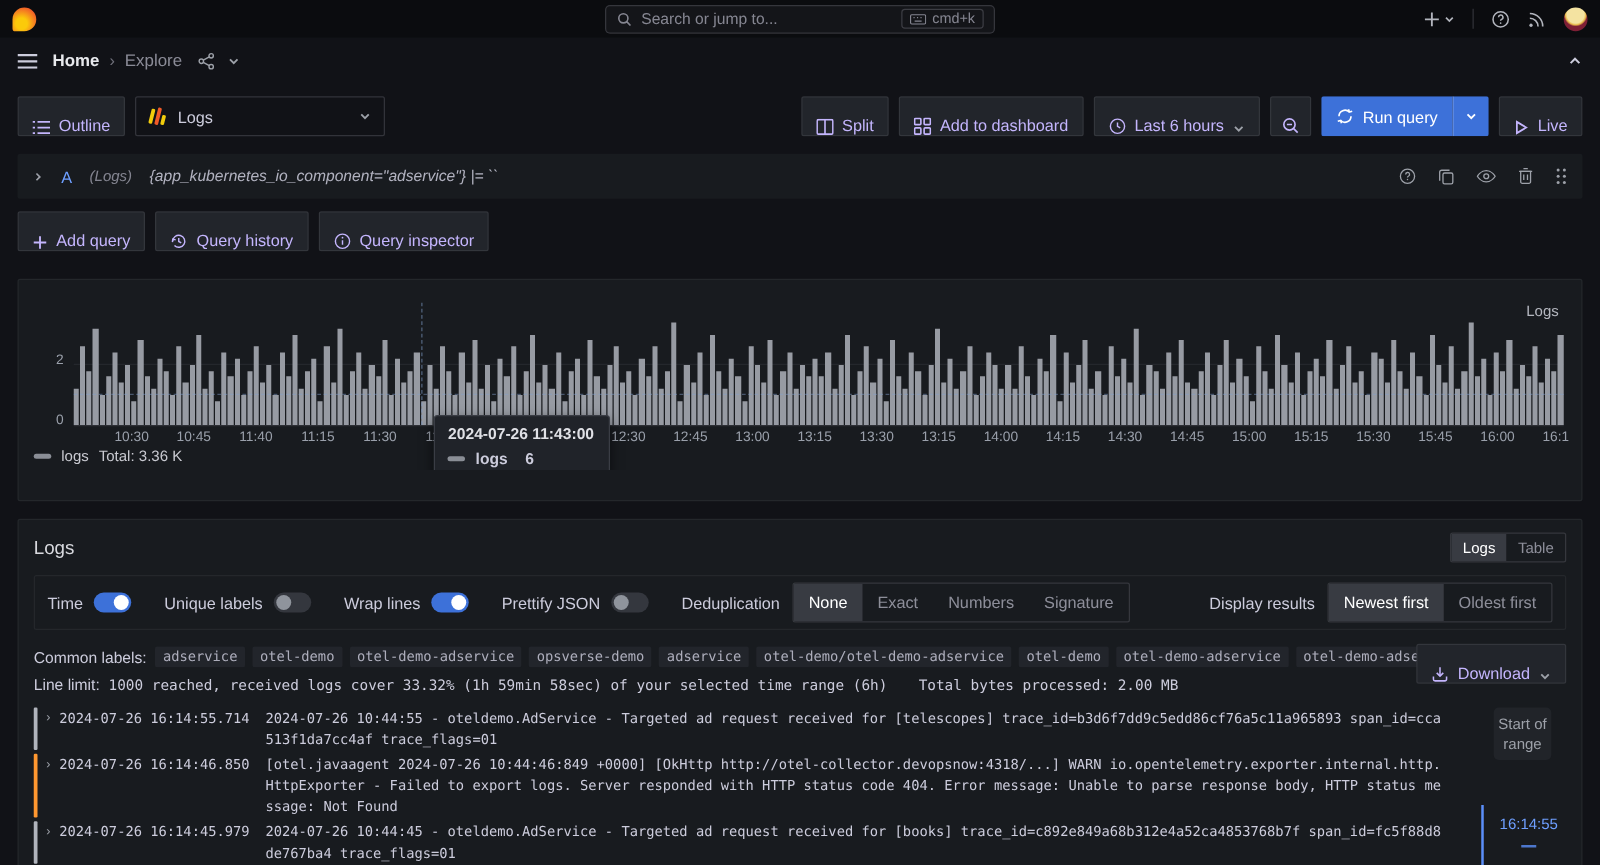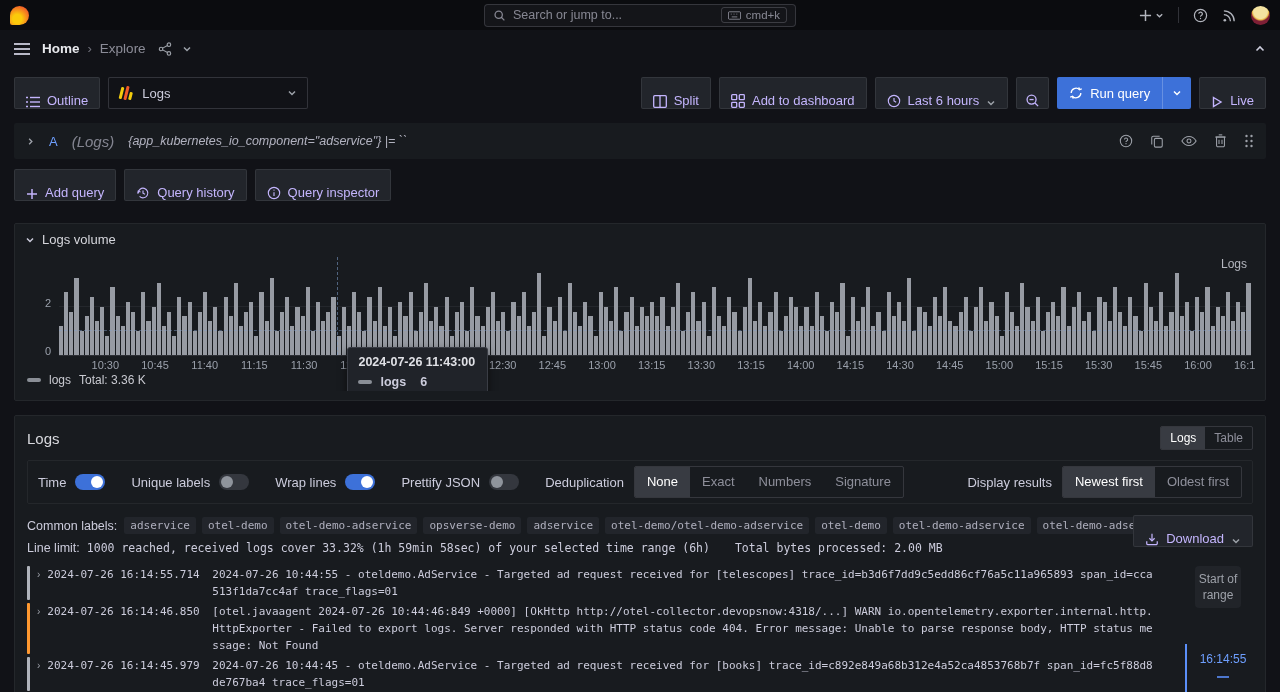--- a/index.html
+++ b/index.html
@@ -52,21 +52,21 @@
   .toolbar-right { margin-left:auto; display:flex; align-items:center; gap:8px; }
   .btn-icononly { padding:0 8px; }
   .run-query { display:inline-flex; height:32px; border-radius:2px; overflow:hidden; cursor:pointer; }
   .run-query .rq-main { display:flex; align-items:center; gap:7px; background:#3d71d9; color:#fff; padding:0 12px; font-weight:500; }
   .run-query .rq-caret { display:flex; align-items:center; background:#3d71d9; color:#fff; padding:0 9px; border-left:1px solid rgba(255,255,255,0.22); }
 
   
   .query-section { margin:14px 14px 0 14px; }
   .query-row { height:36px; background:#181b1f; border-radius:2px; display:flex; align-items:center; padding:0 12px; gap:14px; }
   .q-ref { color:#6e9fff; font-weight:500; }
-  .q-ds-hint { color:rgba(204,204,220,0.6); font-style:italic; font-size:15px; }
+  .q-ds-hint { color:rgba(204,204,220,0.6); font-style:italic; font-size:12px; }
   .q-expr { color:rgba(204,204,220,0.85); font-style:italic; font-size:12.5px; }
   .q-icons { margin-left:auto; display:flex; align-items:center; gap:17px; color:#9da1a9; }
   .query-actions { display:flex; gap:8px; margin-top:10px; }
 
   
   .panel { margin:22px 14px 0 14px; background:#181b1f; border:1px solid #24272b; border-radius:2px; }
 
   
   .lv-panel { padding:8px 10px 6px 10px; height:178px; }
   .lv-header { display:flex; align-items:center; gap:7px; font-size:13px; font-weight:500; color:#d5d6dc; }
@@ -414,28 +414,20 @@
             <line x1="8" y1="7" x2="8" y2="11.3"></line>
             <circle cx="8" cy="4.7" r="0.8" fill="currentColor" stroke="none"></circle>
           </svg>
       </span>
       <span>Query inspector</span>
     </button>
   </div>
 </section>
 
 <section class="panel lv-panel">
-  <div class="lv-header">
-    <span class="icon">
-      <svg width="10" height="10" viewBox="0 0 10 10" fill="none" stroke="#ccccdc" stroke-width="1.5">
-          <polyline points="2,3.5 5,6.5 8,3.5"></polyline>
-        </svg>
-    </span>
-    <span>Logs volume</span>
-  </div>
   <div class="chart-outer">
     <span class="axis-right-label">Logs</span>
     <span class="ytick" style="top:40px">2</span>
     <span class="ytick" style="top:88px">0</span>
     <div class="plot">
       <span class="gridline-10"></span>
       <div class="bars">
           <div class="bar" style="height: 35.2941%;"></div>
           <div class="bar" style="height: 76.4706%;"></div>
           <div class="bar" style="height: 52.9412%;"></div>

